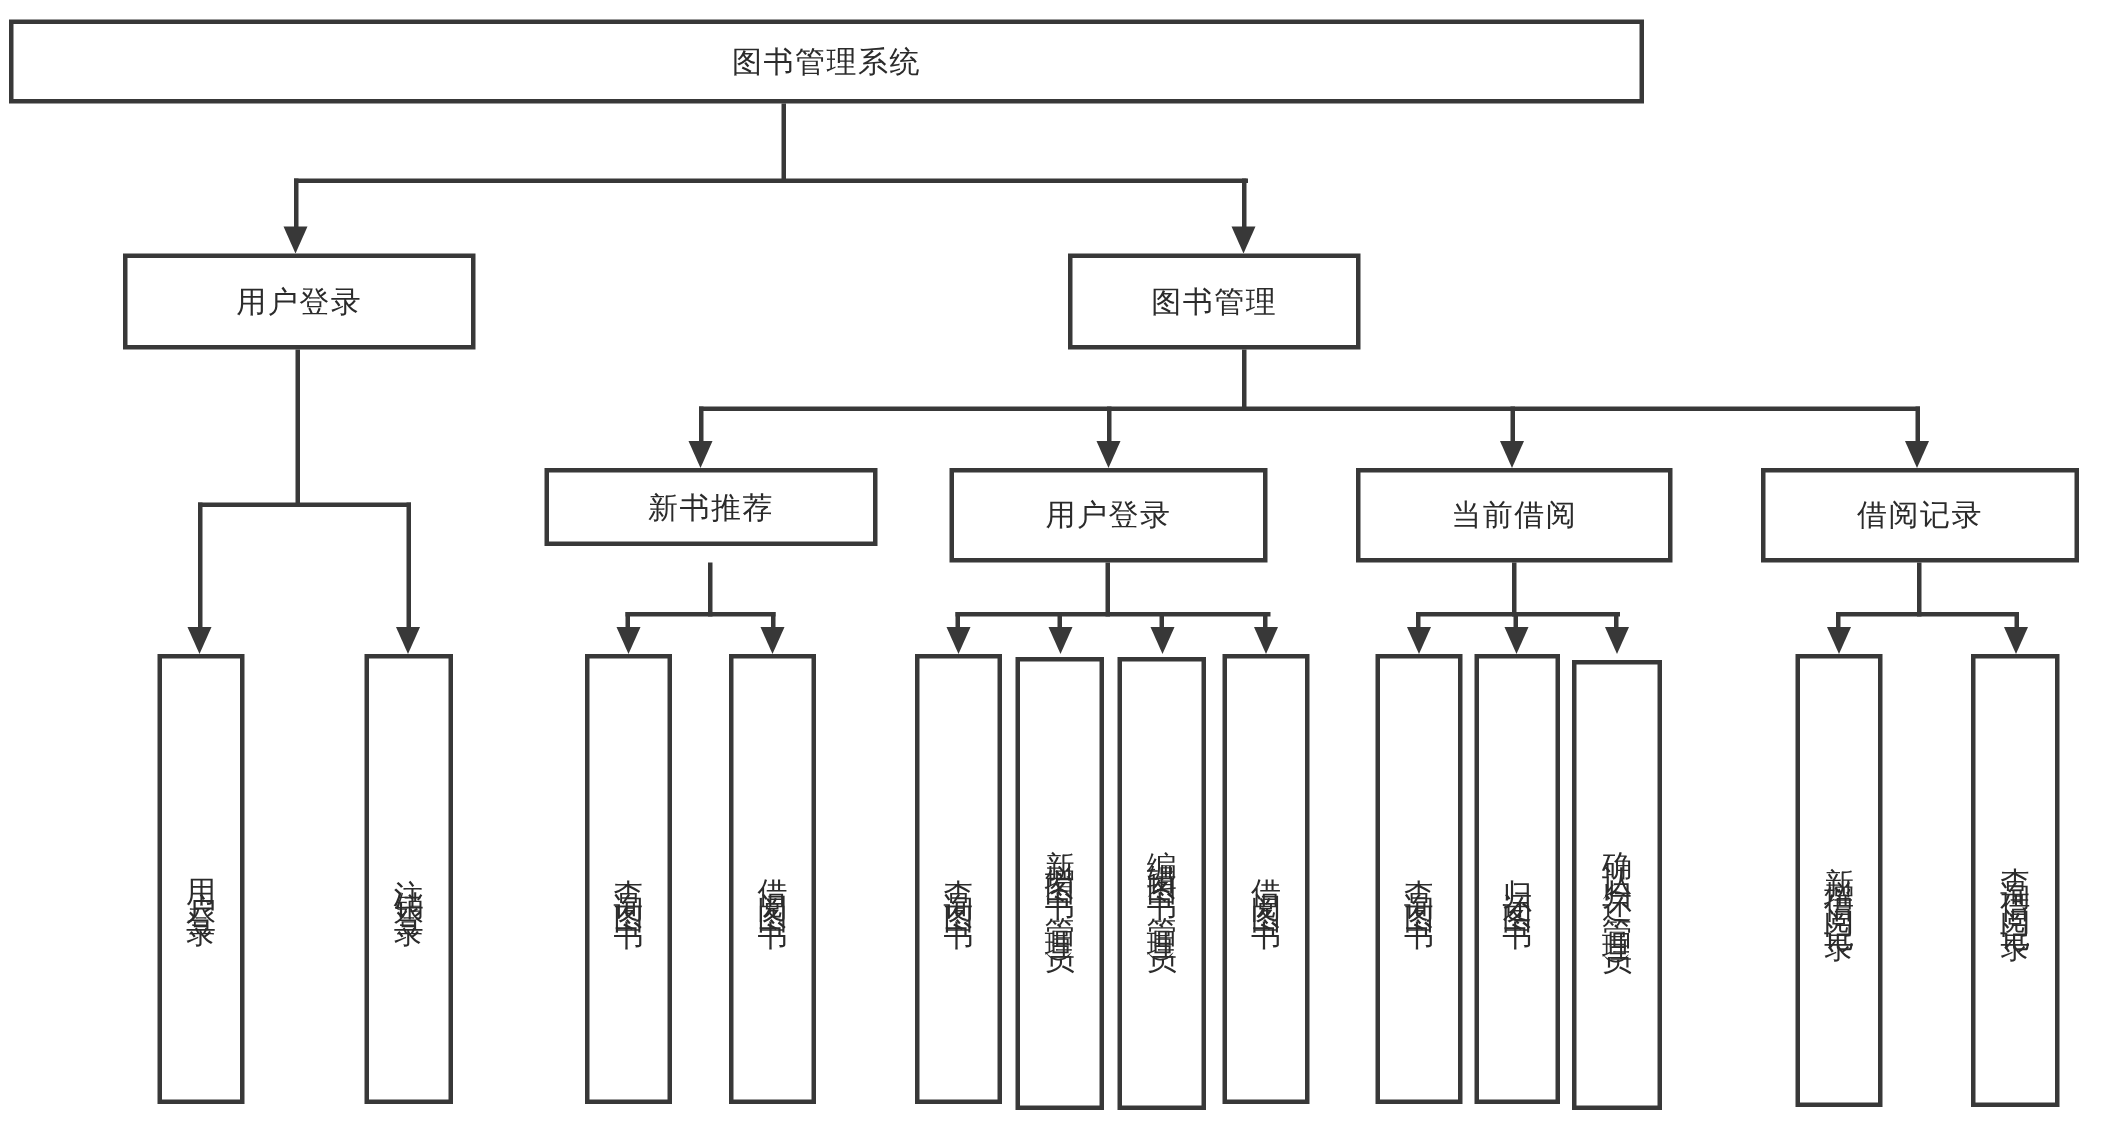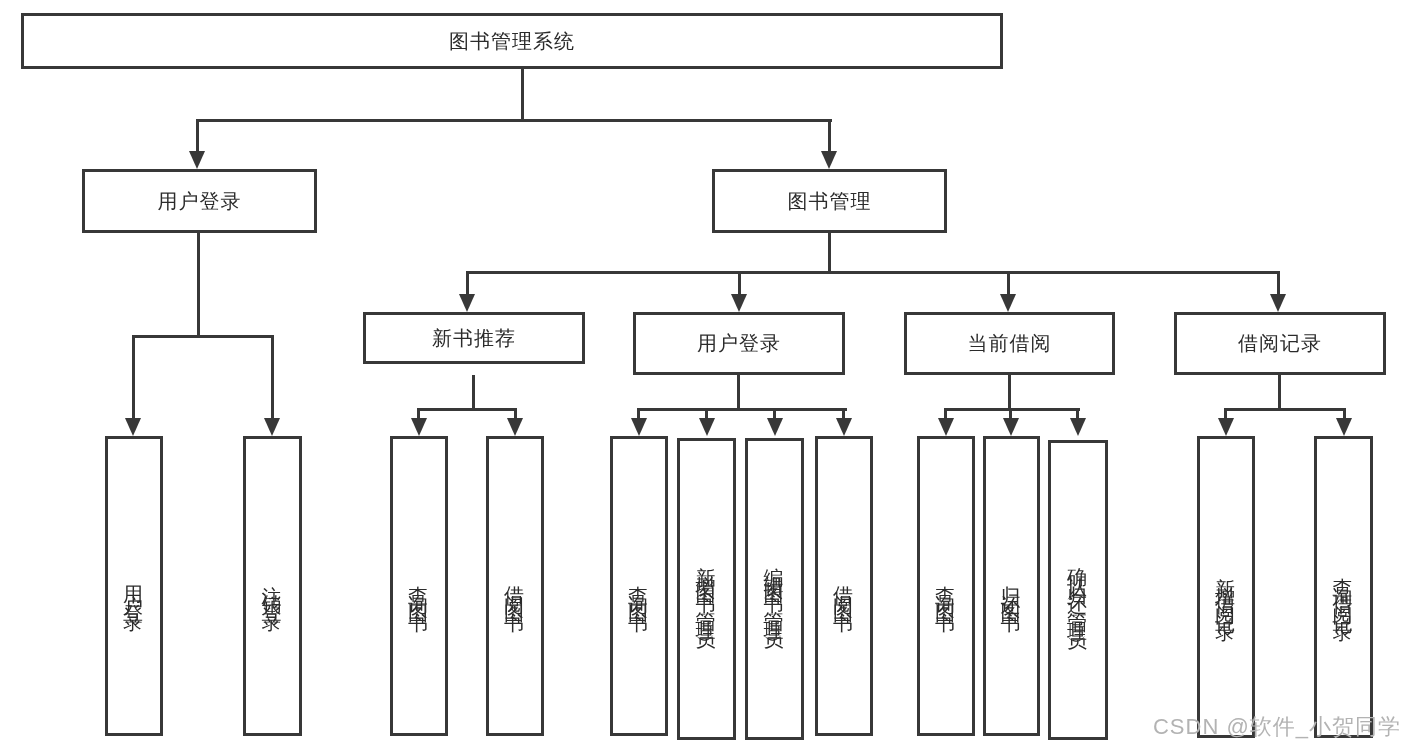--- a/index.html
+++ b/index.html
@@ -32,35 +32,35 @@
   .wm{
     position:absolute;right:4px;bottom:5px;font-size:22px;color:var(--wm);
     letter-spacing:1px;z-index:5;
   }
 </style>
 </head>
 <body>
 
 <div id="canvas">
 
-  <div class="box" style="left:21px;top:13px;width:982px;height:56px">
+  <div class="box" style="left:6px;top:13px;width:1090px;height:56px">
     <span>图书管理系统</span>
   </div>
 
   <div class="v" style="left:521px;top:69px;height:53px"></div>
   <div class="h" style="left:196px;top:119px;width:636px"></div>
   <div class="v" style="left:196px;top:119px;height:34px"></div>
   <div class="arr" style="left:189px;top:151px"></div>
   <div class="v" style="left:828px;top:119px;height:34px"></div>
   <div class="arr" style="left:821px;top:151px"></div>
 
   <div class="box" style="left:82px;top:169px;width:235px;height:64px">
     <span>用户登录</span>
   </div>
-  <div class="box" style="left:712px;top:169px;width:235px;height:64px">
+  <div class="box" style="left:712px;top:169px;width:195px;height:64px">
     <span>图书管理</span>
   </div>
 
   <div class="v" style="left:197px;top:233px;height:105px"></div>
   <div class="h" style="left:132px;top:335px;width:142px"></div>
   <div class="v" style="left:132px;top:335px;height:85px"></div>
   <div class="arr" style="left:125px;top:418px"></div>
   <div class="v" style="left:271px;top:335px;height:85px"></div>
   <div class="arr" style="left:264px;top:418px"></div>
 
@@ -159,15 +159,14 @@
     <span>确认归还（管理员）</span>
   </div>
 
   <div class="box vbox" style="left:1197px;top:436px;width:58px;height:302px">
     <span>新增借阅记录</span>
   </div>
   <div class="box vbox" style="left:1314px;top:436px;width:59px;height:302px">
     <span>查询借阅记录</span>
   </div>
 
-  <div class="wm">CSDN @软件_小贺同学</div>
 
 </div>
 
 </body></html>

